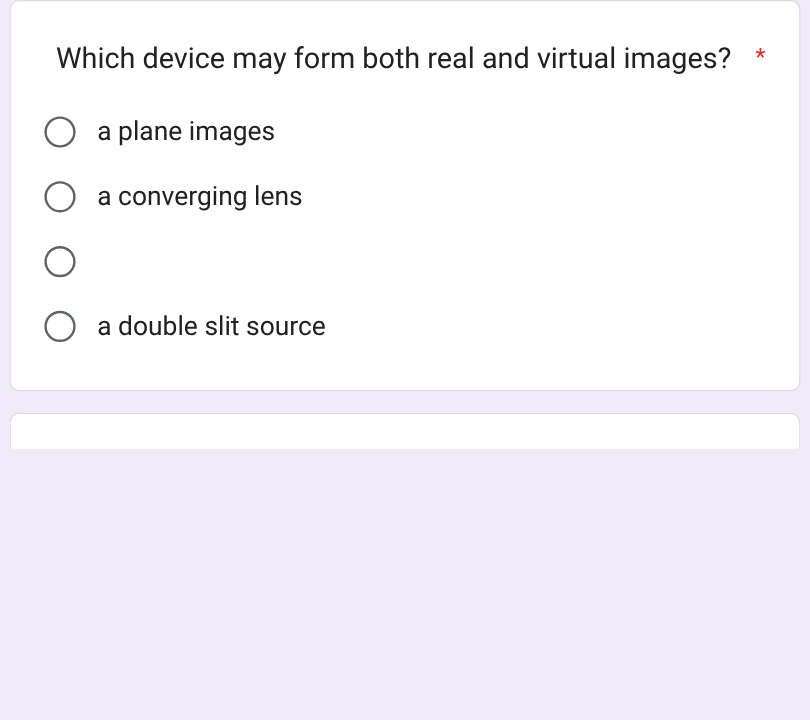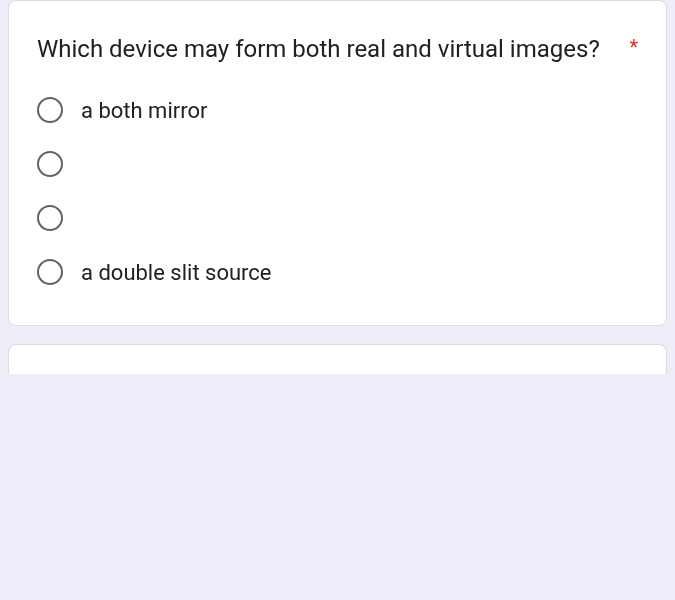--- a/index.html
+++ b/index.html
@@ -1,18 +1,19 @@
 <!DOCTYPE html>
 <html><head>
   <meta charset="utf-8">
   <style>
     * {
       margin: 0;
       padding: 0;
       box-sizing: border-box;
+      text-align: right;
     }
     body {
       font-family: 'Google Sans', Roboto, Arial, sans-serif;
       background-color: #f0ebf8;
       width: 675px;
       height: 600px;
       padding: 0;
     }
     .card {
       background-color: #ffffff;
@@ -77,24 +78,25 @@
 <body>
 
 <div class="card">
   <div class="question-row">
     <div class="question-text">Which device may form both real and virtual images?</div>
     <div class="required-asterisk">*</div>
   </div>
   <div class="options">
     <div class="option">
       <div class="radio-circle"></div>
-      <div class="option-label">a both mirror</div>
+      <div class="option-label">a plane images</div>
     </div>
     <div class="option">
       <div class="radio-circle"></div>
+      <div class="option-label">a converging lens</div>
     </div>
     <div class="option">
       <div class="radio-circle"></div>
     </div>
     <div class="option">
       <div class="radio-circle"></div>
       <div class="option-label">a double slit source</div>
     </div>
   </div>
 </div>

